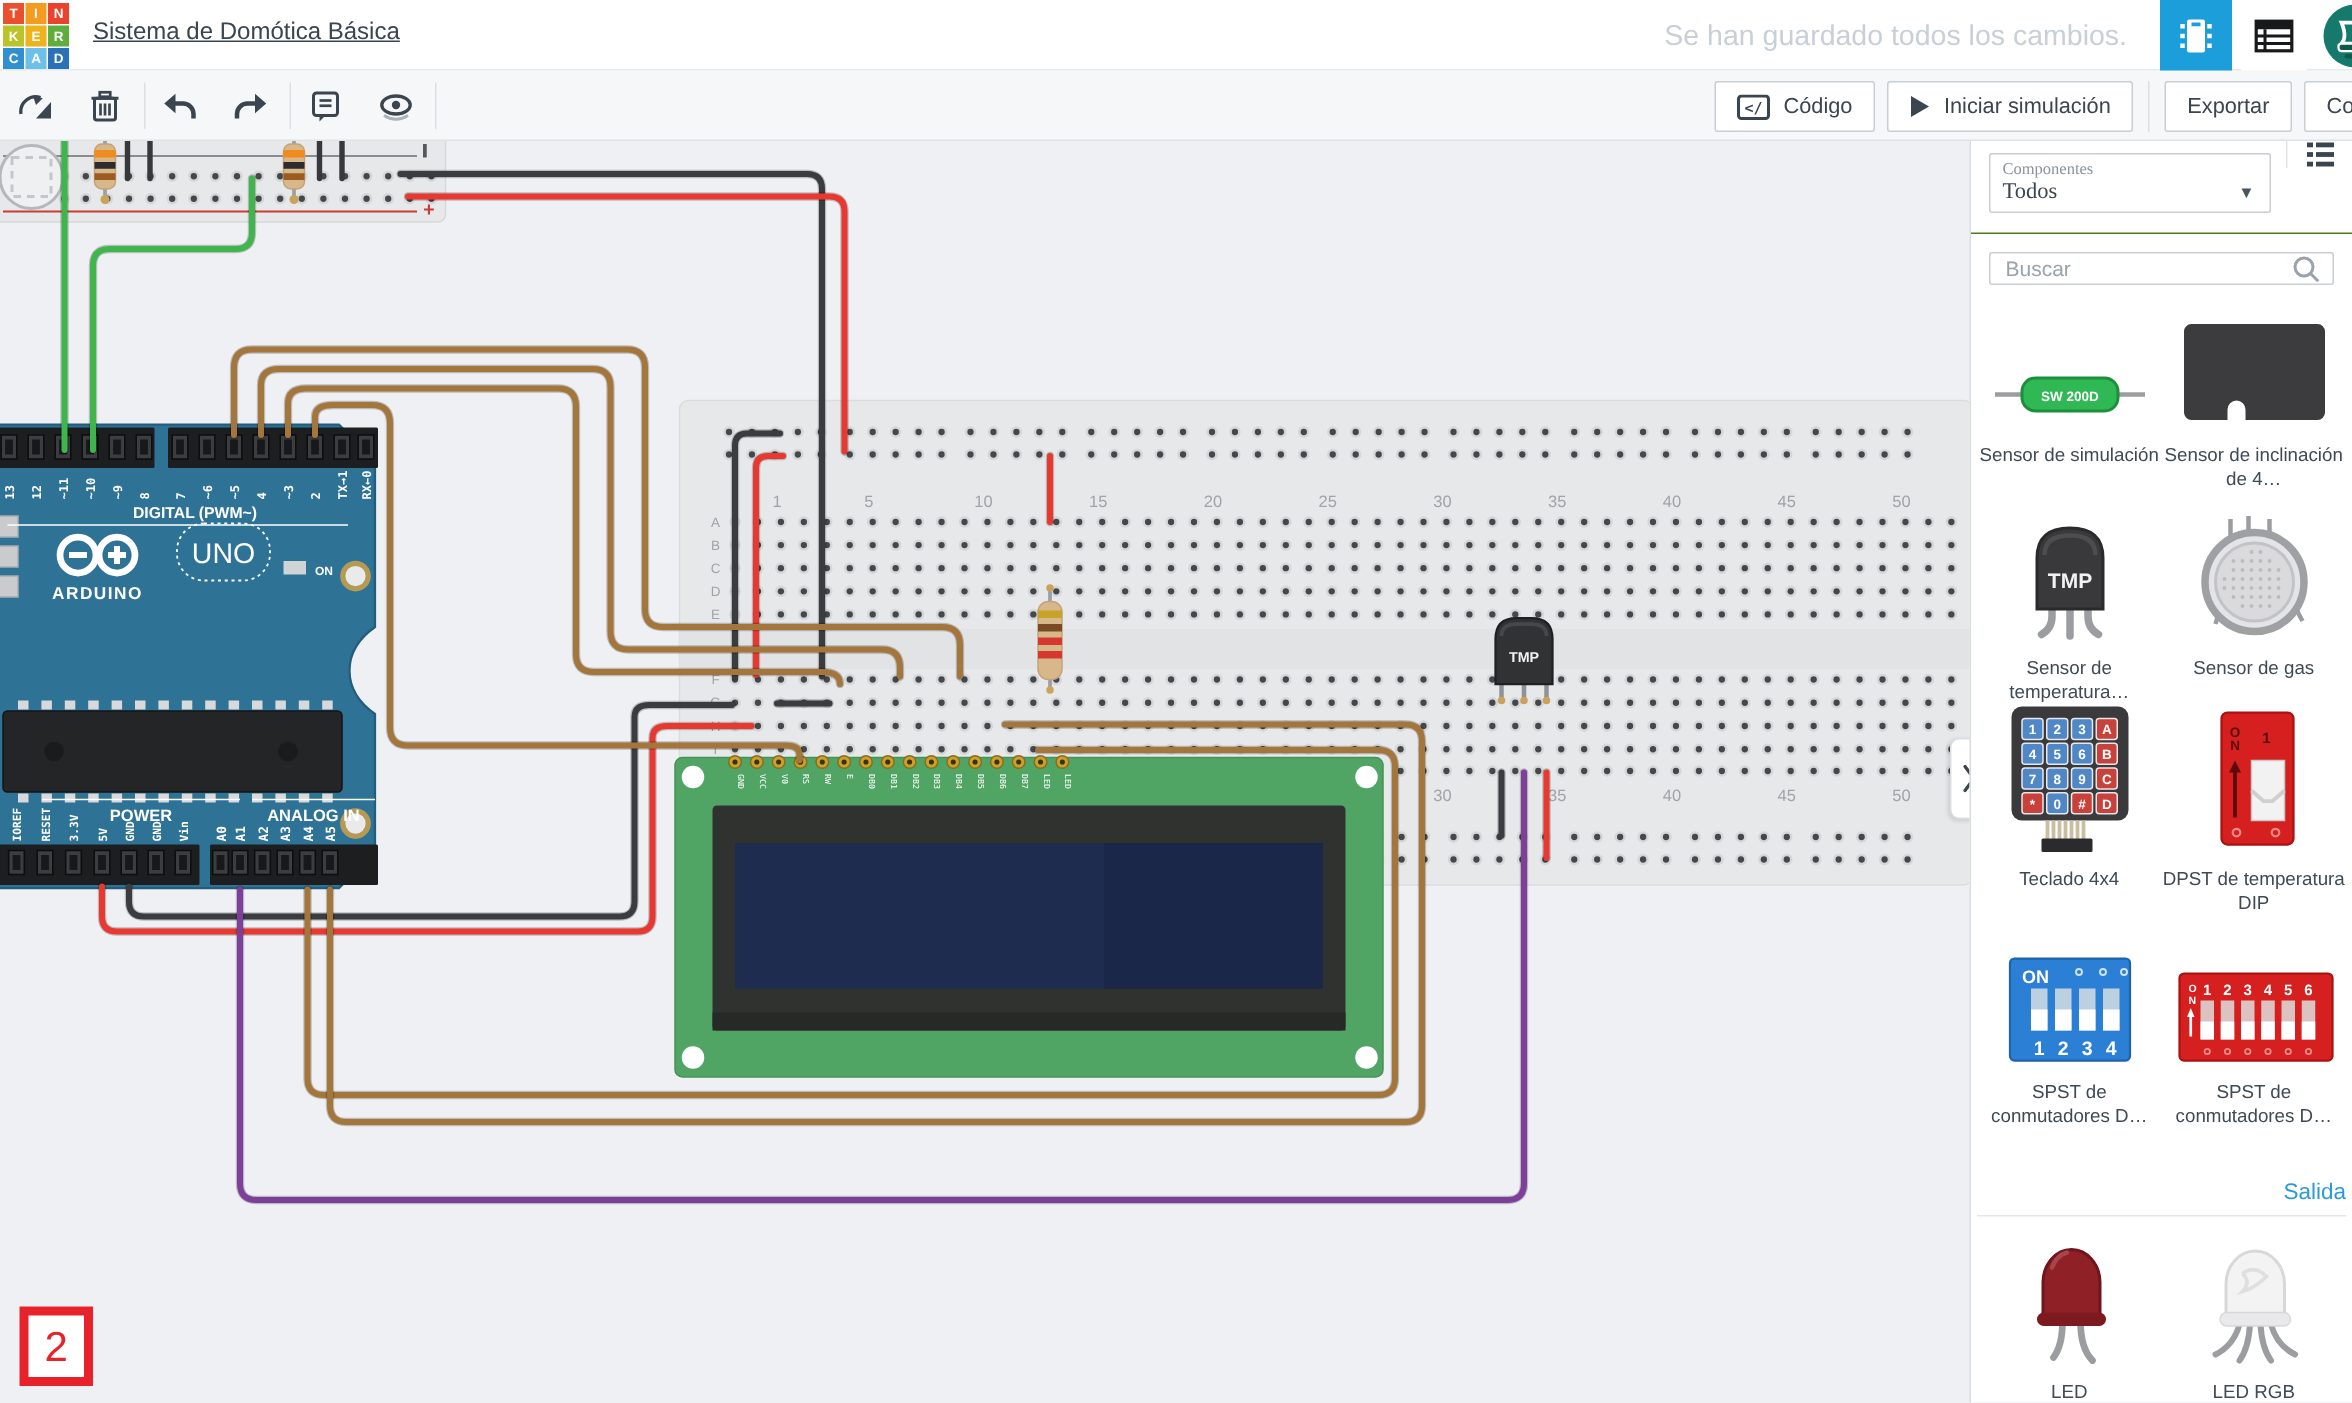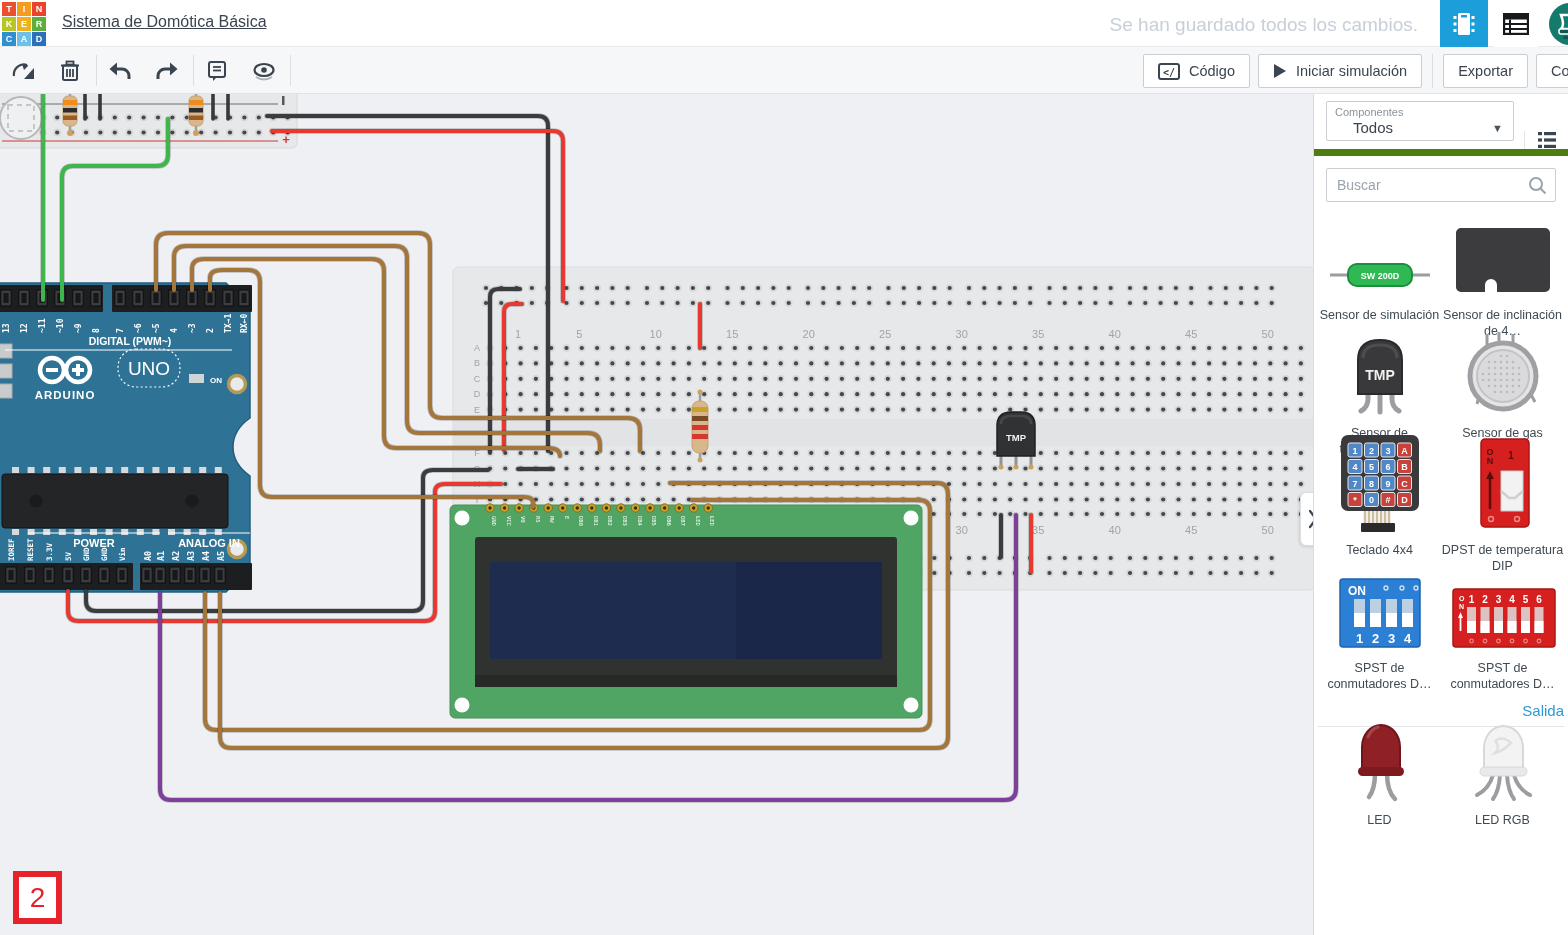--- a/index.html
+++ b/index.html
@@ -34,35 +34,35 @@
   #circuit-svg{position:absolute;left:0;top:0;}
   #annotation-badge{position:absolute;left:13px;top:871px;width:49px;height:53px;background:#fff;
     border:6px solid #e8222b;color:#e8222b;font-size:28px;display:flex;align-items:center;
     justify-content:center;z-index:10;}
   #panel-toggle{position:absolute;left:1300px;top:492px;width:25px;height:54px;background:#fff;
     border:1px solid #dcdfe2;border-right:none;border-radius:6px 0 0 6px;z-index:12;display:flex;
     align-items:center;justify-content:center;box-shadow:-1px 1px 3px rgba(0,0,0,.12);cursor:pointer;}
   
   #sidebar{position:absolute;left:1313px;top:94px;width:255px;height:841px;background:#fff;
     border-left:1px solid #d8dcdf;z-index:20;display:flex;flex-direction:column;}
-  #sb-head{display:flex;border-bottom:7px solid #4d7c0f;align-items:flex-end;height:62px;flex:0 0 auto;}
+  #sb-head{display:flex;border-bottom:1px solid #4d7c0f;align-items:flex-start;height:62px;flex:0 0 auto;font-family:Liberation Serif, serif;}
   #filter-box{flex:1;margin:8px 10px 8px 12px;border:1px solid #c9ced3;border-radius:2px;
     padding:4px 8px;position:relative;cursor:pointer;}
   #filter-box .lab{font-size:11px;color:#8a939b;}
-  #filter-box .val{font-size:15px;color:#3b4550;margin-top:1px;margin-left:18px;}
+  #filter-box .val{font-size:15px;color:#3b4550;margin-top:1px;}
   #filter-box .chev{position:absolute;right:10px;top:20px;color:#4a545e;font-size:11px;}
   #sb-list-icon{width:44px;border-left:1px solid #e3e6e9;display:flex;align-items:center;
     justify-content:center;cursor:pointer;}
-  #sb-search{margin:12px 12px 6px 12px;border:1px solid #c9ced3;border-radius:2px;height:34px;
+  #sb-search{margin:12px 12px 6px 12px;border:1px solid #c9ced3;border-radius:2px;height:22px;
     display:flex;align-items:center;padding:0 8px;flex:0 0 auto;}
   #sb-search input{flex:1;border:none;outline:none;font-size:14px;color:#3b4550;
     font-family:"Liberation Sans",sans-serif;}
   #sb-search input::placeholder{color:#9aa2ab;}
   #sb-items{flex:1;overflow:hidden;display:grid;grid-template-columns:1fr 1fr;
-    justify-items:center;align-content:start;padding:14px 4px;}
+    justify-items:center;align-content:start;row-gap:24px;padding:14px 4px;}
   .card{display:flex;flex-direction:column;align-items:center;cursor:pointer;width:122px;}
   .card .cicon{height:76px;display:flex;align-items:flex-end;justify-content:center;}
   .card .clabel{margin-top:9px;font-size:12.5px;color:#3f4a54;text-align:center;line-height:1.3;}
   .section-head{grid-column:1/-1;justify-self:stretch;padding:6px 0 7px 12px;color:#2a9bd6;
     font-size:15px;border-bottom:1px solid #e3e6e9;margin-top:4px;text-align:right;}
 </style>
 </head>
 <body>
 
 <div id="canvas">

